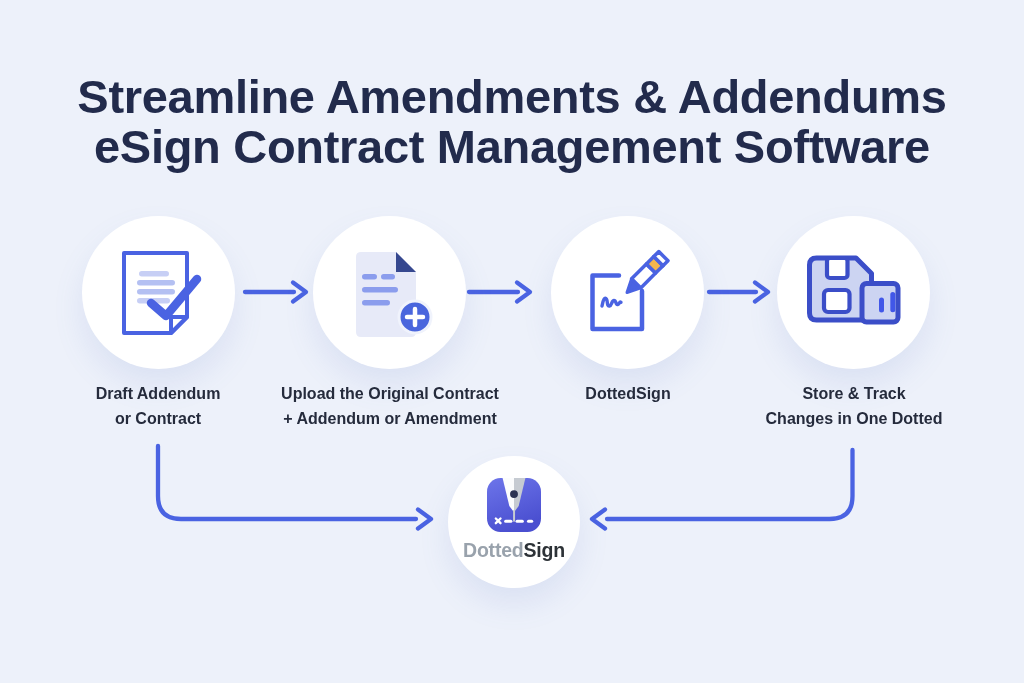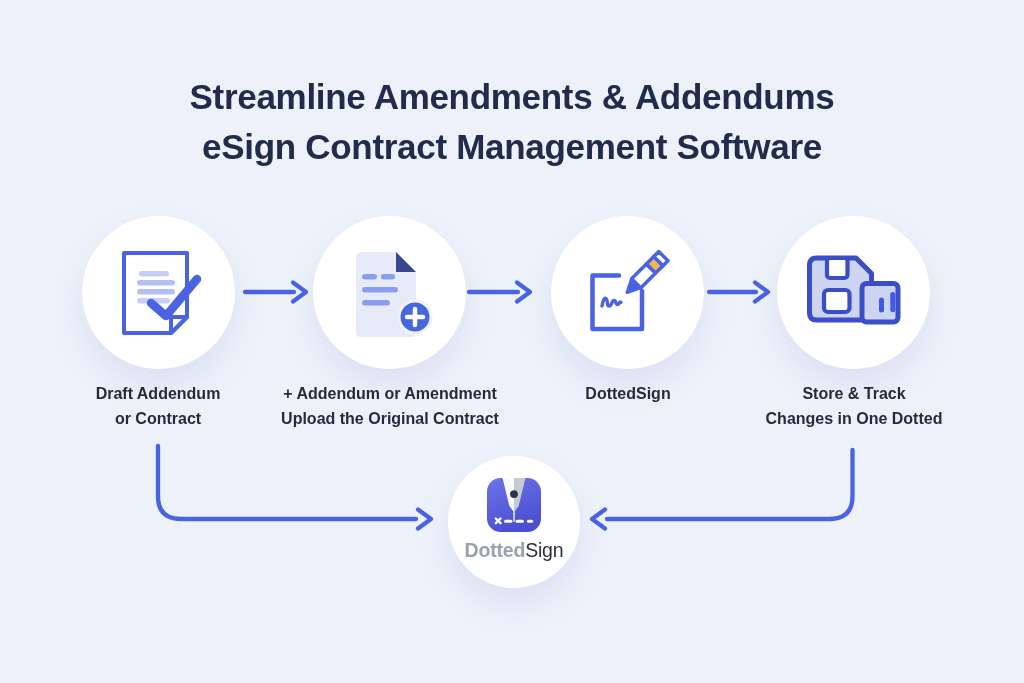--- a/index.html
+++ b/index.html
@@ -3,21 +3,21 @@
 <meta charset="utf-8">
 <style>
   html,body{margin:0;padding:0;background:#cfd6e4;}
   .canvas{
     position:relative;width:1024px;height:683px;overflow:hidden;
     background:var(--bg,#edf1fa);
     font-family:"Liberation Sans",sans-serif;
   }
   .title{
     position:absolute;top:72px;left:0;width:100%;text-align:center;
-    font-size:35px;line-height:50px;font-weight:700;letter-spacing:-0.3px;
+    font-size:47px;line-height:50px;font-weight:700;letter-spacing:-0.3px;
     color:var(--title,#222b4c);
   }
   .title span{display:block;}
   .circle{
     position:absolute;width:153px;height:153px;border-radius:50%;
     background:#ffffff;box-shadow:0 16px 30px rgba(99,120,198,0.13);
     display:flex;align-items:center;justify-content:center;
   }
   .c1{left:82px;top:216px}.c2{left:313px;top:216px}
   .c3{left:551px;top:216px}.c4{left:777px;top:216px}
@@ -36,21 +36,21 @@
   .st-dk{stroke:var(--accent_dark,#3b4ec8);stroke-linejoin:round;stroke-linecap:round;}
   .fill-white{fill:#ffffff;}
   .logo-circle{
     position:absolute;left:448px;top:456px;width:132px;height:132px;border-radius:50%;
     background:#ffffff;box-shadow:0 16px 30px rgba(99,120,198,0.13);
     display:flex;flex-direction:column;align-items:center;
   }
   .app-icon{margin-top:22px;}
   .brand{margin-top:7px;font-size:19.5px;letter-spacing:-0.2px;white-space:nowrap;}
   .brand .b1{color:var(--brand_gray,#99a2ac);font-weight:700;}
-  .brand .b2{color:var(--brand_dark,#2d3237);font-weight:400;}
+  .brand .b2{color:var(--brand_dark,#2d3237);font-weight:700;}
 </style>
 </head>
 <body>
 
 <div class="canvas">
 
   <h1 class="title" style="margin:0;">
     <span>Streamline Amendments &amp; Addendums</span>
     <span>eSign Contract Management Software</span>
   </h1>
@@ -135,22 +135,22 @@
         <rect x="86.3" y="49" width="5" height="20.3" rx="2.5" style="fill:var(--bar_blue,#4157e8)"></rect>
       </g>
     </svg>
   </div>
 
   <div class="step-label l1">
     <span>Draft Addendum</span>
     <span>or Contract</span>
   </div>
   <div class="step-label l2">
+    <span>Upload the Original Contract</span>
     <span>+ Addendum or Amendment</span>
-    <span>Upload the Original Contract</span>
   </div>
   <div class="step-label l3">
     <span>DottedSign</span>
   </div>
   <div class="step-label l4">
     <span>Store &amp; Track</span>
     <span>Changes in One Dotted</span>
   </div>
 
   <div class="logo-circle">

